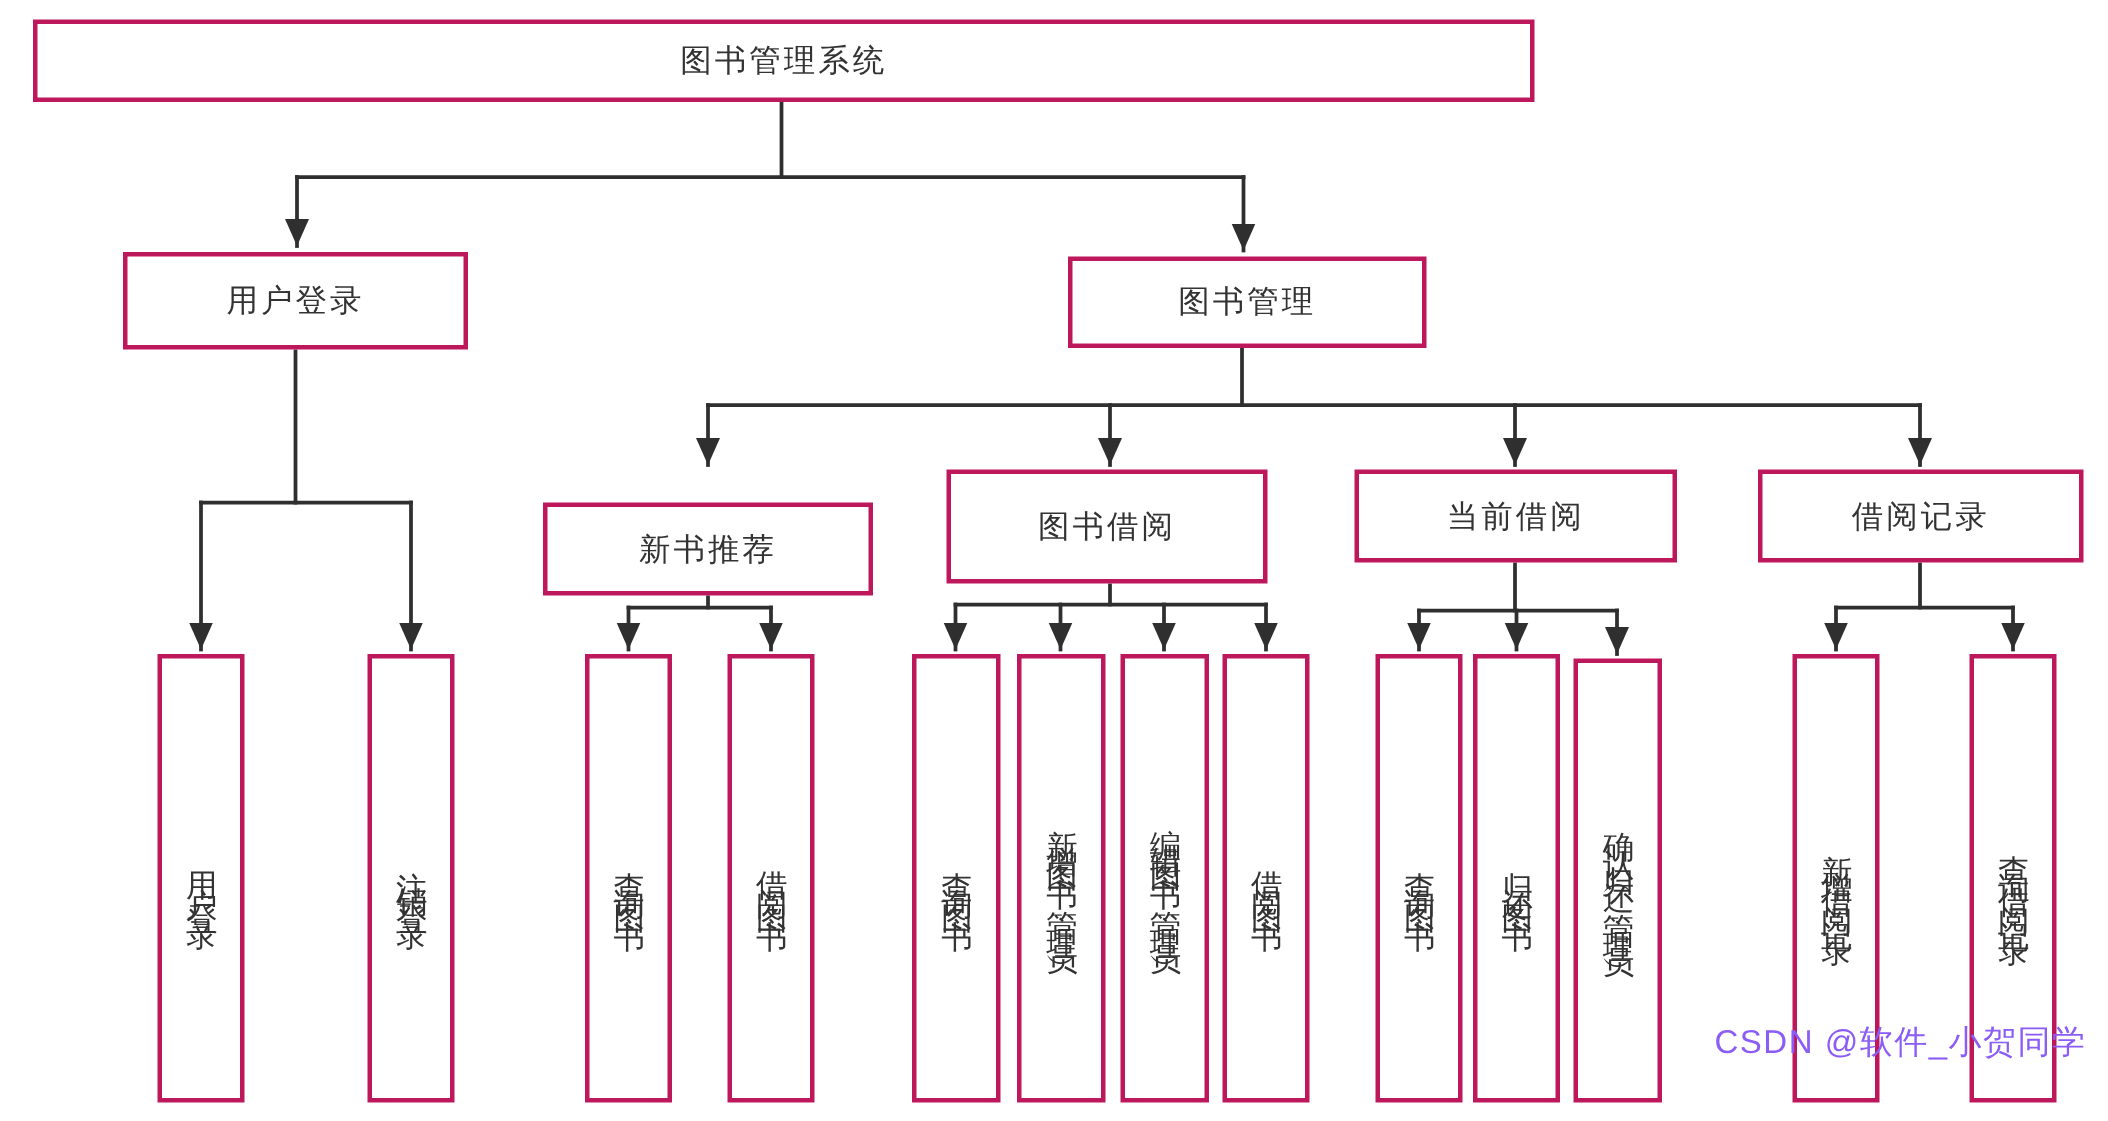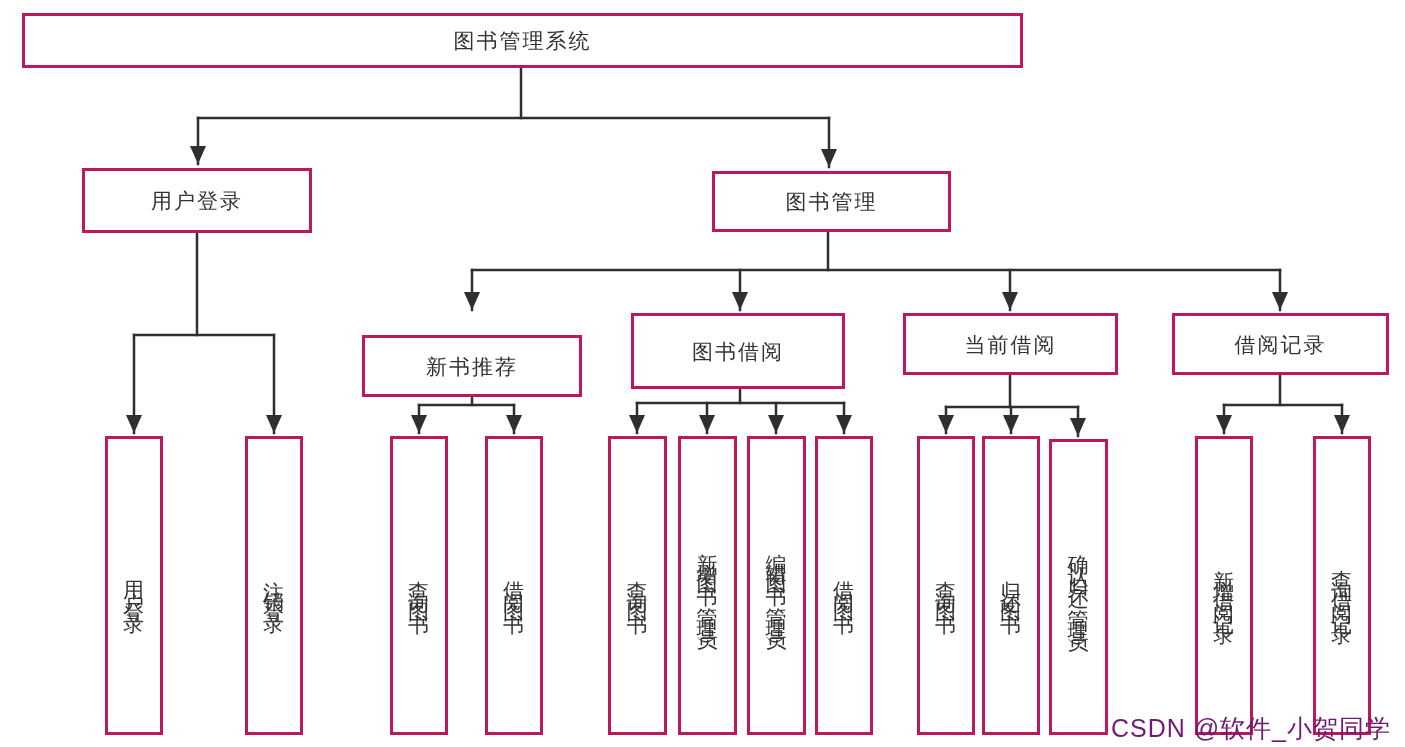--- a/index.html
+++ b/index.html
@@ -32,25 +32,25 @@
     white-space: nowrap;
   }
   .vnode {
     writing-mode: vertical-rl;
     text-orientation: mixed;
     letter-spacing: 11px;
     white-space: normal;
   }
   #watermark {
     position: absolute;
-    top: 712px;
+    top: 680px;
     right: 14px;
-    font-size: 25px;
+    font-size: 22px;
     letter-spacing: 1px;
-    color: #701a75;
+    color: #8b5cf6;
     z-index: 5;
   }
   .cline { stroke: #2f2f2f; stroke-width: 2.5; stroke-linecap: square; }
 </style>
 </head>
 <body>
 
 <div id="stage">
 
   <svg id="connector-layer" viewBox="0 0 1405 747" xmlns="http://www.w3.org/2000/svg">

